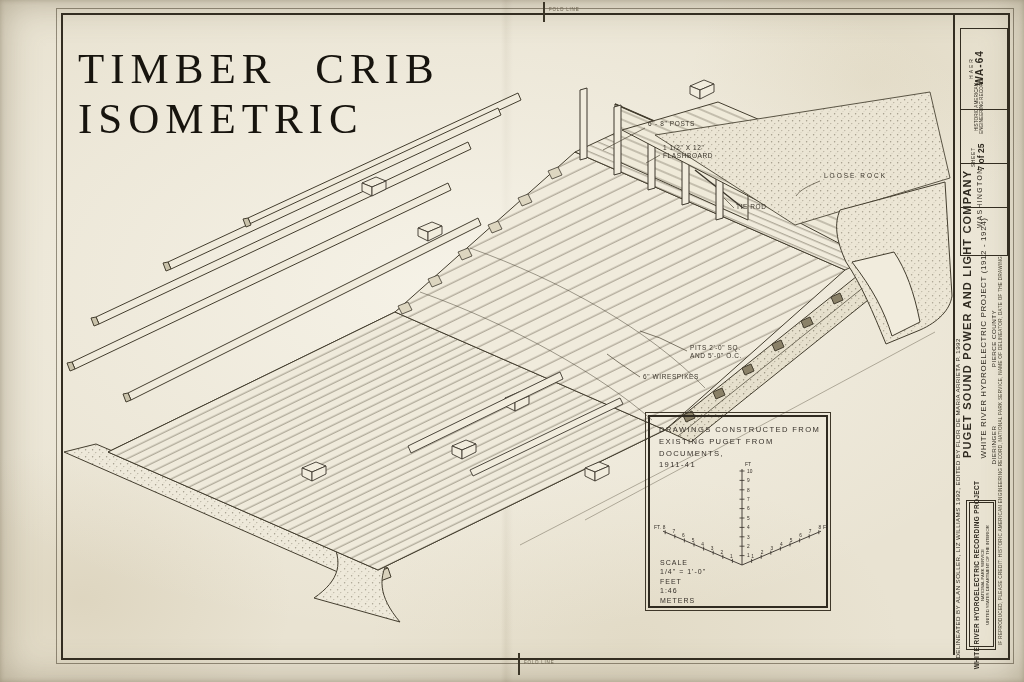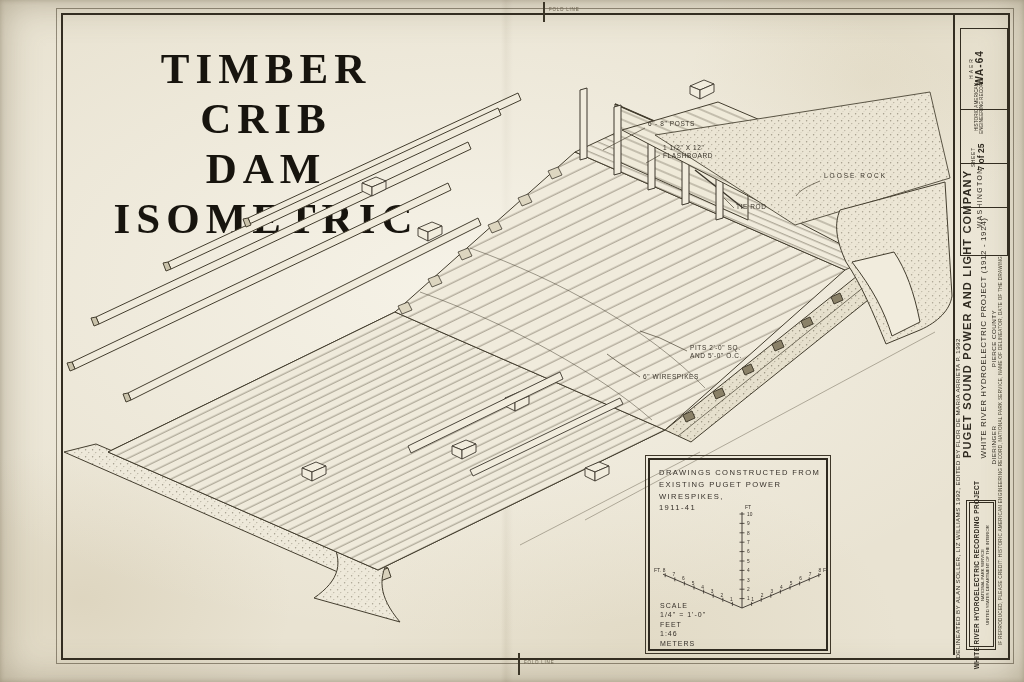--- a/index.html
+++ b/index.html
@@ -14,26 +14,26 @@
       linear-gradient(90deg, rgba(120,108,80,0) 48.9%, rgba(120,108,80,.10) 49.4%, rgba(120,108,80,0) 50.1%),
       #e9e3d2;
     box-shadow:inset 0 0 38px rgba(108,96,66,.45), inset 0 0 5px rgba(90,80,55,.3);
   }
   .abs{position:absolute;}
   .border-outer{left:56px;top:8px;width:956px;height:654px;border:1px solid rgba(72,64,46,.55);}
   .border-inner{left:61px;top:13px;width:945px;height:643px;border:2.5px solid #332d21;}
   .divider-right{left:953px;top:14px;width:2.4px;height:641px;background:#332d21;}
   .fold-tick{width:1.5px;height:20px;background:#3b3527;}
   .fold-label{font-size:4.5px;letter-spacing:.8px;color:#6d6450;white-space:nowrap;}
-  .big-title{left:78px;top:44px;width:376px;text-align:center;
+  .big-title{left:78px;top:44px;width:376px;
     font-family:"Liberation Serif",serif;font-size:43px;line-height:1.16;
-    letter-spacing:6px;word-spacing:22px;color:#17140e;font-weight:700;}
+    letter-spacing:6px;word-spacing:22px;color:#17140e;font-weight:400;}
   .anno{font-size:6.5px;letter-spacing:.6px;line-height:1.25;color:#3a342a;white-space:nowrap;}
   
-  .notebox{left:645px;top:455px;width:184px;height:197px;border:1px solid #3e3729;text-decoration:underline;}
+  .notebox{left:645px;top:412px;width:184px;height:197px;border:1px solid #3e3729;text-decoration:underline;}
   .notebox-inner{position:absolute;left:2px;top:2px;right:2px;bottom:2px;border:2.5px solid #2f2a20;}
   .note-text{position:absolute;left:9px;top:7px;font-size:7.6px;letter-spacing:1.4px;line-height:1.55;color:#36definitely302a;}
   .note-text div{color:#36302a;}
   .scale-text{position:absolute;left:10px;top:141px;font-size:7px;letter-spacing:1px;line-height:1.35;color:#36302a;}
   
   .rot{position:absolute;transform:rotate(-90deg);white-space:nowrap;color:#2f2a20;}
   .corner-box{left:960px;top:28px;width:46px;height:226px;border:1.2px solid #332d21;}
   .cell-line{position:absolute;left:0;width:100%;height:0;border-top:1.1px solid #332d21;}
   .stamp{border:1px solid #332d21;padding:1.5px;}
   .stamp-in{border:1px solid #332d21;width:100%;height:100%;box-sizing:border-box;
@@ -49,21 +49,20 @@
   <div class="abs border-inner"></div>
   <div class="abs divider-right"></div>
 
   <div class="abs fold-tick" style="left:543px;top:2px;"></div>
   <div class="abs fold-label" style="left:549px;top:7px;">FOLD LINE</div>
   <div class="abs fold-tick" style="left:518px;top:653px;height:22px;"></div>
   <div class="abs fold-label" style="left:524px;top:660px;">FOLD LINE</div>
 
   <div class="abs big-title">
     <div>TIMBER CRIB</div>
-    <div>DAM</div>
     <div>ISOMETRIC</div>
   </div>
 
   <svg class="abs" style="left:0;top:0" width="1024" height="682" viewBox="0 0 1024 682">
     <defs>
       <pattern id="stip" width="7" height="7" patternUnits="userSpaceOnUse">
         <circle cx="1.6" cy="1.8" r="0.75" fill="#57503d"></circle>
         <circle cx="4.8" cy="4.6" r="0.55" fill="#57503d"></circle>
         <circle cx="3" cy="6.2" r="0.4" fill="#6a6450"></circle>
       </pattern>
@@ -245,21 +244,21 @@
   <div class="abs anno" style="left:690px;top:344px;">
     <div>PITS 2'-0" SQ.</div>
     <div>AND 5'-0" O.C.</div>
   </div>
   <div class="abs anno" style="left:643px;top:373px;">6" WIRESPIKES</div>
 
   <div class="abs notebox">
     <div class="notebox-inner">
       <div class="note-text">
         <div>DRAWINGS CONSTRUCTED FROM</div>
-        <div>EXISTING PUGET POWER WIRESPIKES,</div>
+        <div>EXISTING PUGET FROM DOCUMENTS,</div>
         <div>1911-41</div>
       </div>
       <svg id="scale-svg" style="position:absolute;left:0;top:40px;" width="178" height="116" viewBox="0 0 178 116">
         <g stroke="#36302a" stroke-width="0.9" fill="none">
           <line x1="92" y1="108" x2="92" y2="12"></line>
           <line x1="92" y1="108" x2="13" y2="74.2"></line>
           <line x1="92" y1="108" x2="171" y2="74.2"></line>
         </g>
         <g id="scale-ticks">
             <line x1="89.5" y1="98.6" x2="94.5" y2="98.6" stroke="#36302a" stroke-width="0.8"></line>

